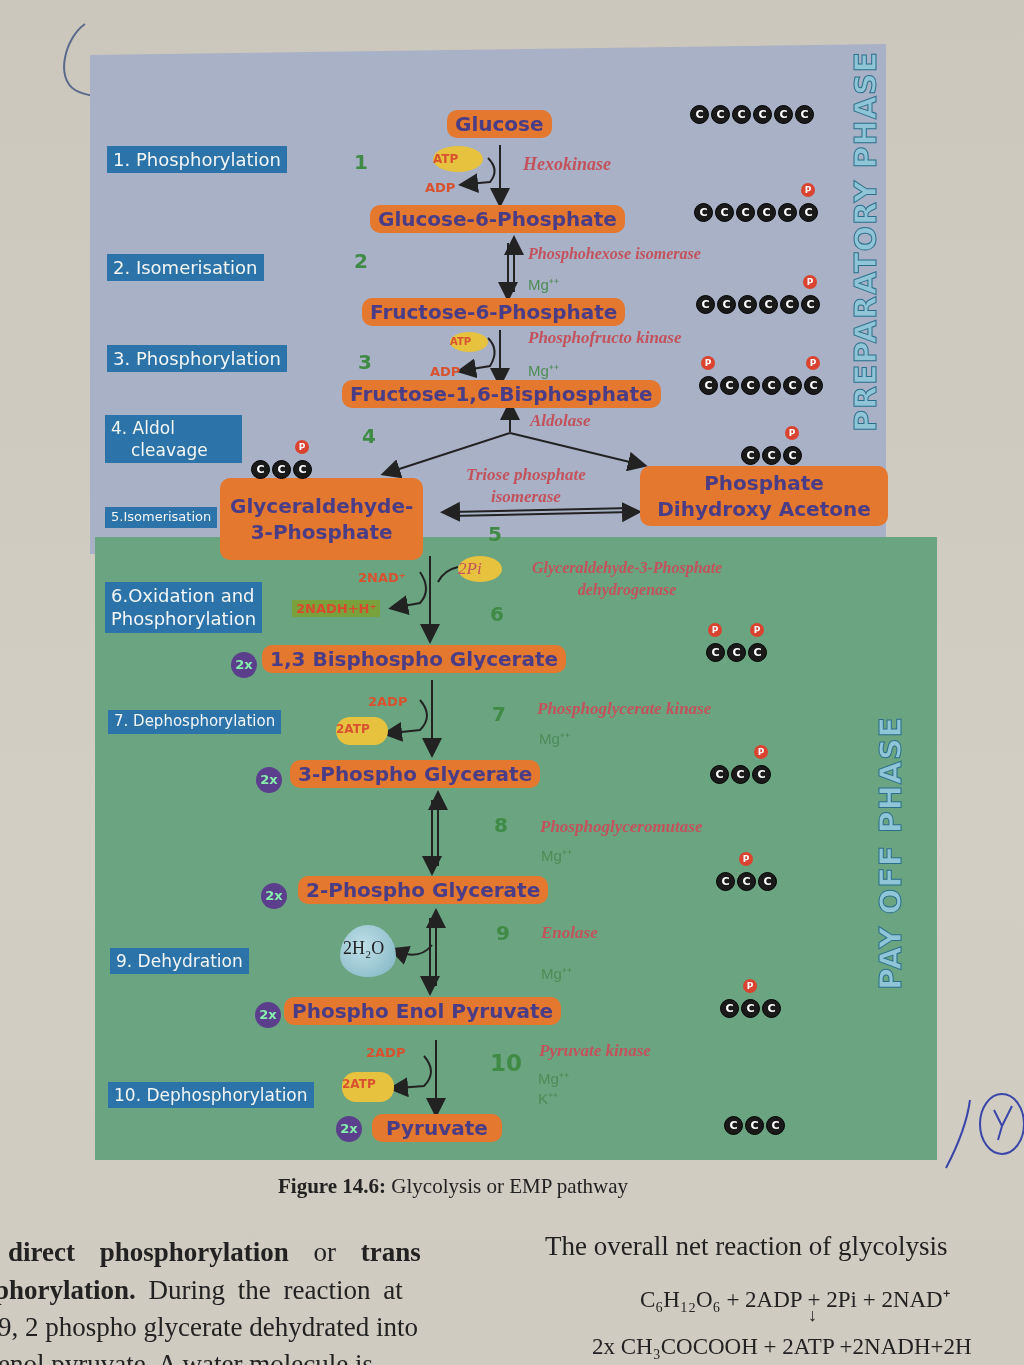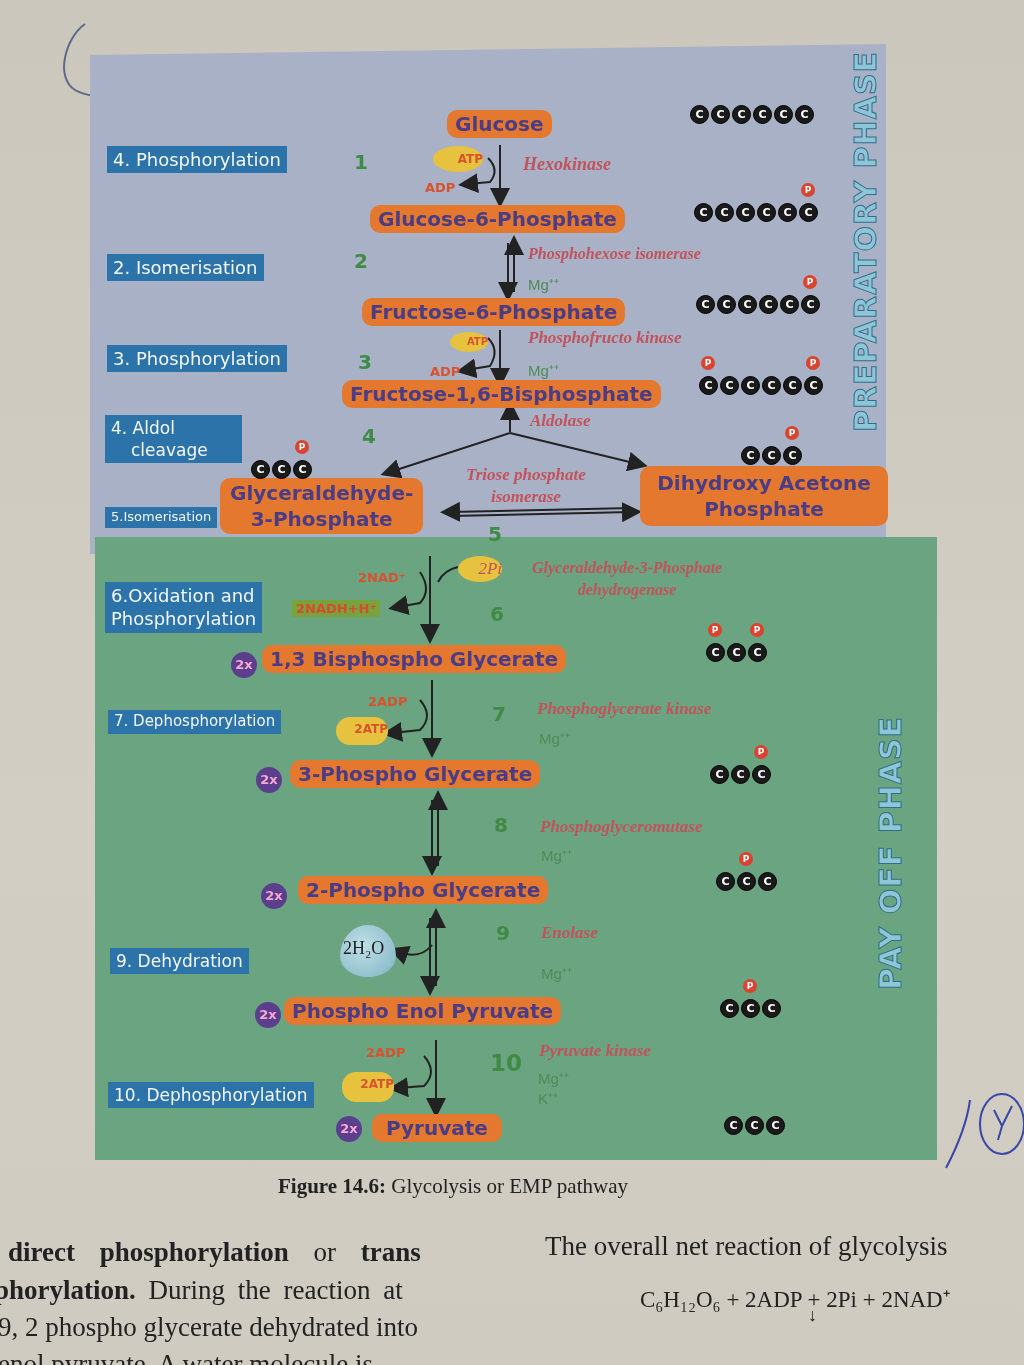--- a/index.html
+++ b/index.html
@@ -8,22 +8,22 @@
   .prep{position:absolute;left:90px;top:44px;width:796px;height:510px;background:#a9b1c6;clip-path:polygon(0 11px,100% 0,100% 100%,0 100%);}
   .payoff{position:absolute;left:95px;top:537px;width:842px;height:623px;background:#6aa480;}
   .abs{position:absolute;}
   .step{position:absolute;background:#2b73a8;color:#f4f6f8;font-family:"DejaVu Sans",sans-serif;font-size:18px;padding:2px 6px;line-height:1.3;white-space:nowrap;}
   .step.sm{font-size:13px;}
   .mol{position:absolute;background:#e4782f;color:#4a3d86;font-family:"DejaVu Sans",sans-serif;font-weight:bold;font-size:20px;border-radius:10px;padding:1px 8px;text-align:center;white-space:nowrap;line-height:1.3;}
   .enz{position:absolute;color:#c2525b;font-family:"Liberation Serif",serif;font-style:italic;font-weight:bold;font-size:18px;white-space:nowrap;}
   .num{position:absolute;color:#3f8b45;font-family:"DejaVu Sans",sans-serif;font-weight:bold;font-size:20px;}
   .mg{position:absolute;color:#4d8c56;font-family:"Liberation Sans",sans-serif;font-size:15px;}
   .co{position:absolute;color:#d8522f;font-family:"DejaVu Sans",sans-serif;font-weight:bold;font-size:13px;white-space:nowrap;}
-  .atp{position:absolute;background:#e6c23f;border-radius:50%;color:#d8522f;font-family:"DejaVu Sans",sans-serif;font-weight:bold;font-size:12px;text-align:right;}
-  .badge2x{position:absolute;width:26px;height:26px;border-radius:50%;background:#5b3f8c;color:#f9a8d4;font-family:"DejaVu Sans",sans-serif;font-weight:bold;font-size:13px;text-align:center;line-height:26px;}
+  .atp{position:absolute;background:#e6c23f;border-radius:50%;color:#d8522f;font-family:"DejaVu Sans",sans-serif;font-weight:bold;font-size:12px;text-align:left;}
+  .badge2x{position:absolute;width:26px;height:26px;border-radius:50%;background:#5b3f8c;color:#86efac;font-family:"DejaVu Sans",sans-serif;font-weight:bold;font-size:13px;text-align:center;line-height:26px;}
   .chain{position:absolute;display:flex;gap:2px;}
   .c{width:17px;height:17px;border-radius:50%;background:#1a1a1a;border:1px solid #000;color:#fff;font-family:"DejaVu Sans",sans-serif;font-weight:bold;font-size:11px;text-align:center;line-height:17px;}
   .pcol{position:relative;}
   .p{position:absolute;top:-20px;left:2px;width:14px;height:14px;border-radius:50%;background:#d9432f;color:#fff;font-size:9px;font-weight:bold;text-align:center;line-height:14px;font-family:"DejaVu Sans",sans-serif;}
   .phase{position:absolute;font-family:"DejaVu Sans",sans-serif;font-weight:bold;font-size:30px;color:#8fc5d6;-webkit-text-stroke:1px #2b6f8b;transform:rotate(-90deg);transform-origin:left top;white-space:nowrap;letter-spacing:1px;}
   .caption{position:absolute;left:278px;top:1174px;font-family:"Liberation Serif",serif;font-size:21px;color:#222;}
   .caption b{font-weight:bold;}
   .body-text{position:absolute;font-family:"Liberation Serif",serif;font-size:27px;color:#222;white-space:nowrap;line-height:36px;}
   .eq{position:absolute;font-family:"Liberation Serif",serif;font-size:23px;color:#222;white-space:nowrap;}
   svg.arrows{position:absolute;left:0;top:0;}
@@ -76,21 +76,21 @@
 
       <line x1="430" y1="918" x2="430" y2="986" marker-end="url(#ah)"></line>
       <line x1="436" y1="986" x2="436" y2="918" marker-end="url(#ah)"></line>
       <path d="M432 945 Q 420 960 398 952" marker-end="url(#ah)"></path>
 
       <line x1="436" y1="1040" x2="436" y2="1108" marker-end="url(#ah)"></line>
       <path d="M424 1056 Q 438 1072 424 1086 L 398 1088" marker-end="url(#ah)"></path>
     </g>
   </svg>
 
-  <div class="step" style="left:107px;top:146px">4. Phosphorylation</div>
+  <div class="step" style="left:107px;top:146px">1. Phosphorylation</div>
   <div class="step" style="left:107px;top:254px">2. Isomerisation</div>
   <div class="step" style="left:107px;top:345px">3. Phosphorylation</div>
   <div class="step" style="left:105px;top:415px;width:125px;font-size:17px">
     <div>4. Aldol</div>
     <div style="padding-left:20px">cleavage</div>
   </div>
   <div class="step sm" style="left:105px;top:507px">5.Isomerisation</div>
   <div class="step" style="left:105px;top:582px">
     <div>6.Oxidation and</div>
     <div>Phosphorylation</div>
@@ -107,27 +107,27 @@
   <div class="num" style="left:490px;top:602px">6</div>
   <div class="num" style="left:492px;top:702px">7</div>
   <div class="num" style="left:494px;top:813px">8</div>
   <div class="num" style="left:496px;top:921px">9</div>
   <div class="num" style="left:490px;top:1050px;font-size:23px">10</div>
 
   <div class="mol" style="left:447px;top:110px">Glucose</div>
   <div class="mol" style="left:370px;top:205px">Glucose-6-Phosphate</div>
   <div class="mol" style="left:362px;top:298px">Fructose-6-Phosphate</div>
   <div class="mol" style="left:342px;top:380px">Fructose-1,6-Bisphosphate</div>
-  <div class="mol" style="left:220px;top:478px;padding:2px 10px">
+  <div class="mol" style="left:220px;top:478px;padding:15px 10px">
     <div>Glyceraldehyde-</div>
     <div>3-Phosphate</div>
   </div>
   <div class="mol" style="left:640px;top:466px;padding:4px 6px;width:236px">
+    <div>Phosphate</div>
     <div>Dihydroxy Acetone</div>
-    <div>Phosphate</div>
   </div>
   <div class="mol" style="left:262px;top:645px">1,3 Bisphospho Glycerate</div>
   <div class="mol" style="left:290px;top:760px">3-Phospho Glycerate</div>
   <div class="mol" style="left:298px;top:876px">2-Phospho Glycerate</div>
   <div class="mol" style="left:284px;top:997px">Phospho Enol Pyruvate</div>
   <div class="mol" style="left:372px;top:1114px;padding:1px 14px">Pyruvate</div>
 
   <div class="badge2x" style="left:231px;top:652px">2x</div>
   <div class="badge2x" style="left:256px;top:767px">2x</div>
   <div class="badge2x" style="left:261px;top:883px">2x</div>
@@ -294,13 +294,14 @@
   </div>
   <div class="body-text" style="left:-6px;top:1272px;word-spacing:6px">
     <b>phorylation.</b><span> During the reaction at</span>
   </div>
   <div class="body-text" style="left:-2px;top:1309px">9, 2 phospho glycerate dehydrated into</div>
   <div class="body-text" style="left:-2px;top:1346px">enol pyruvate. A water molecule is</div>
 
   <div class="body-text" style="left:545px;top:1228px;font-size:27px">The overall net reaction of glycolysis</div>
   <div class="eq" style="left:640px;top:1282px">C₆H₁₂O₆ + 2ADP + 2Pi + 2NAD⁺</div>
   <div class="eq" style="left:808px;top:1305px;font-size:18px">↓</div>
+  <div class="eq" style="left:592px;top:1334px">2x CH₃COCOOH + 2ATP +2NADH+2H</div>
 </div>
 
 </body></html>

